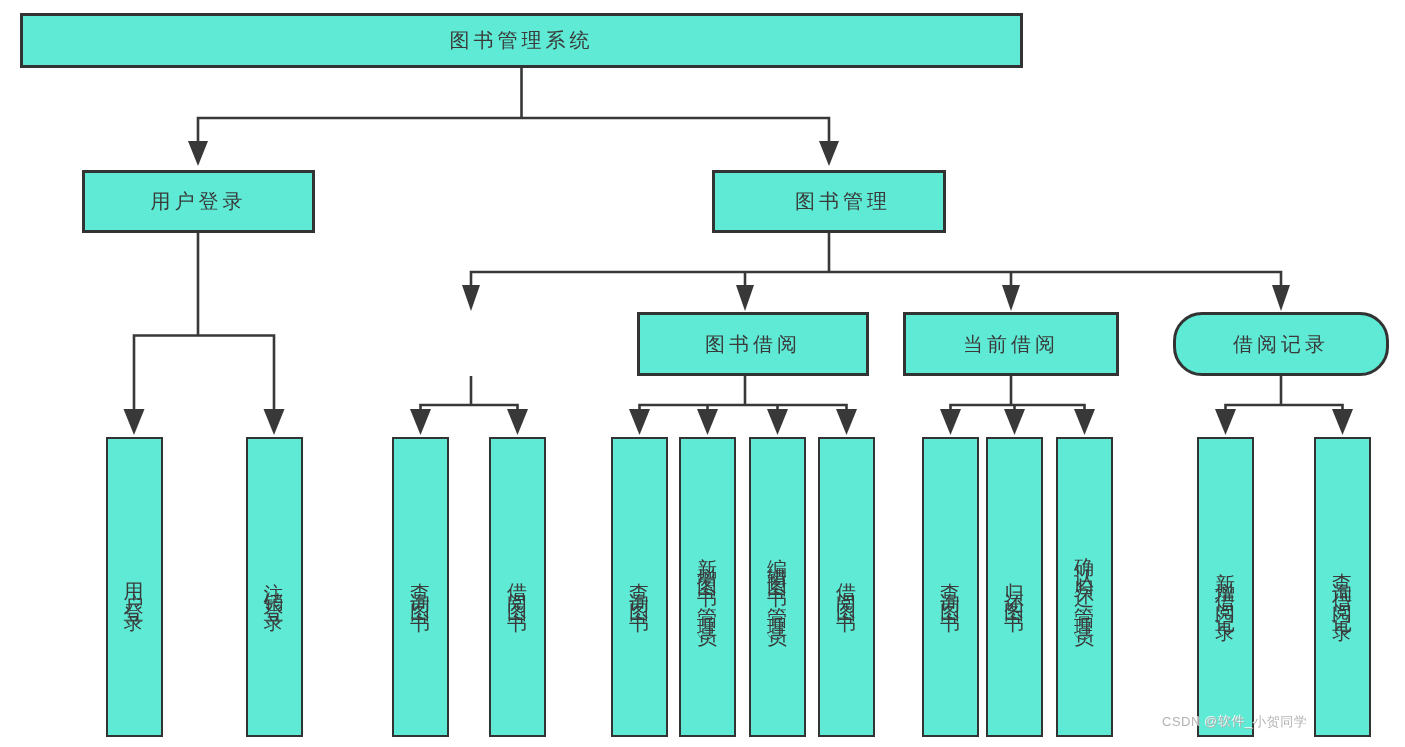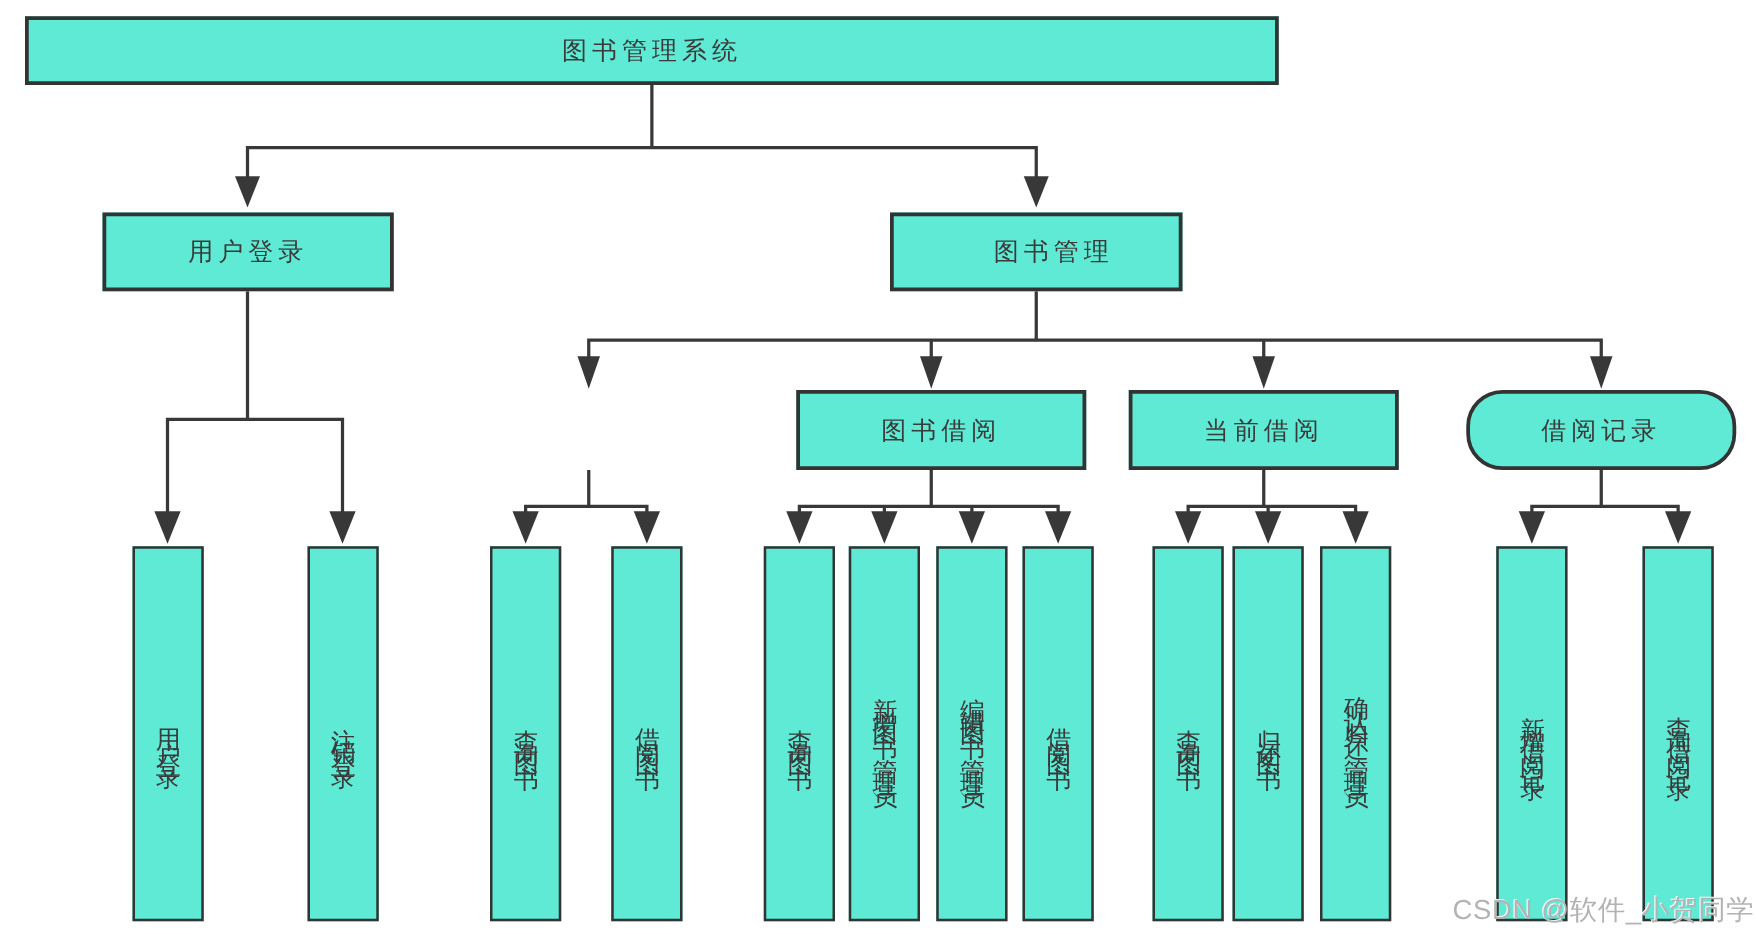--- a/index.html
+++ b/index.html
@@ -18,21 +18,21 @@
     position:absolute;box-sizing:border-box;border:3px solid var(--box-border);
     background:#5eead4;display:flex;align-items:center;justify-content:center;z-index:2;
   }
   .leaf{border-width:2.5px;}
   .hlabel{font-size:20px;letter-spacing:4px;color:var(--text);white-space:nowrap;}
   .vlabel{
     font-size:20px;letter-spacing:10px;color:var(--text);line-height:1;
     writing-mode:vertical-rl;text-orientation:mixed;white-space:nowrap;
   }
   .watermark{
-    position:absolute;left:1162px;top:713px;z-index:5;font-size:22px;
+    position:absolute;left:1162px;top:713px;z-index:5;font-size:13px;
     letter-spacing:0.5px;color:var(--watermark);
     text-shadow:-1px -1px 0 rgba(255,255,255,0.9);white-space:nowrap;
   }
 </style>
 </head>
 <body>
 
 <div class="canvas">
 
   <svg class="connectors" width="1405" height="747" viewBox="0 0 1405 747">

